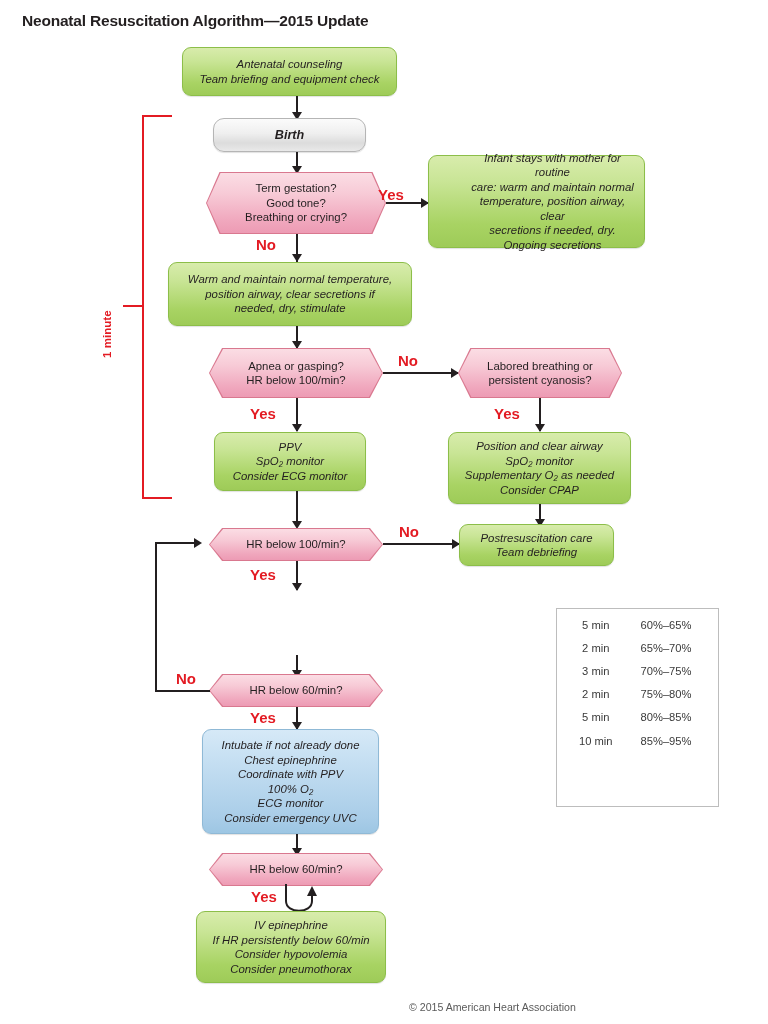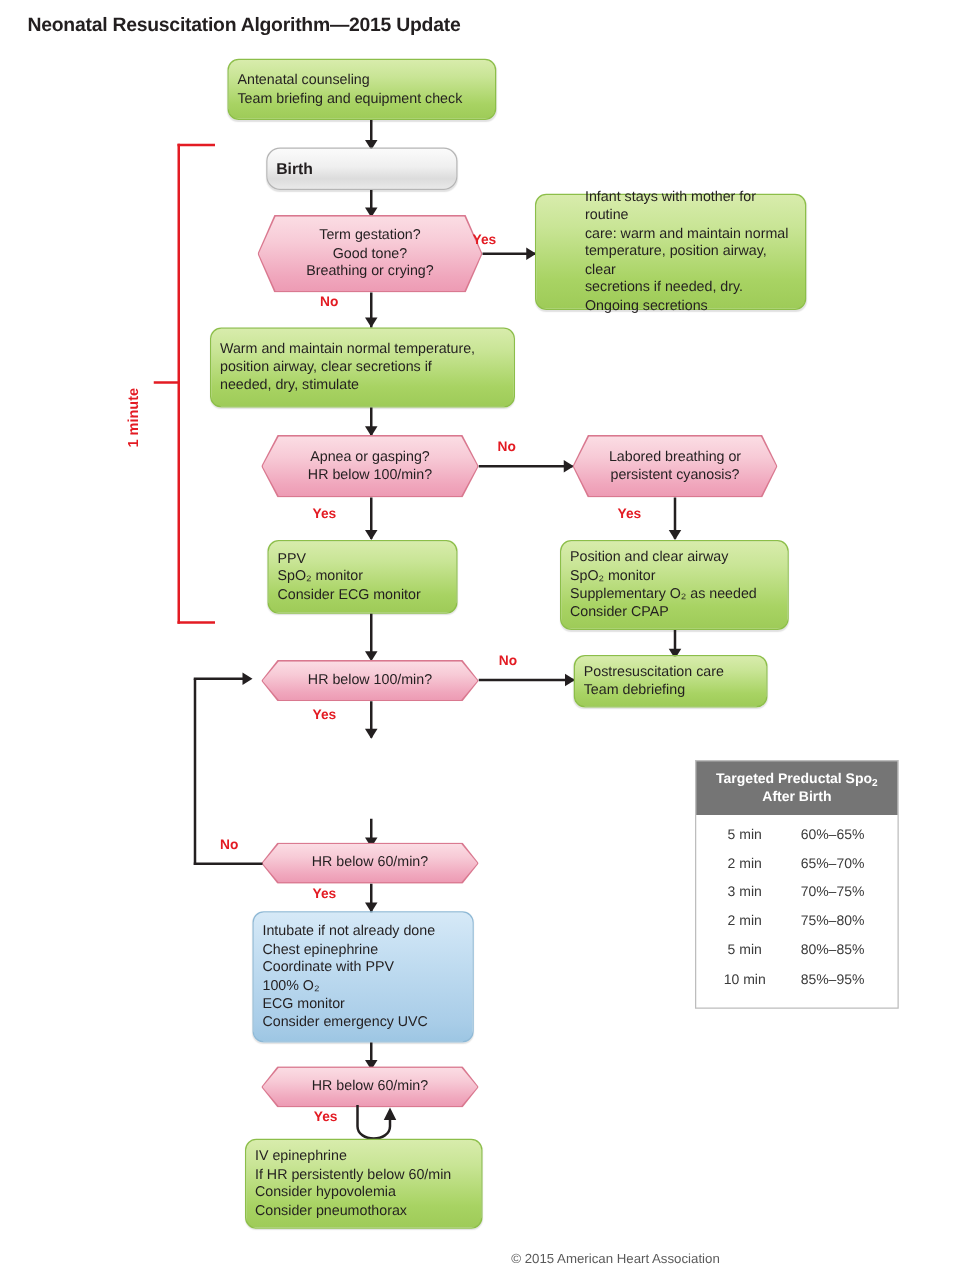--- a/index.html
+++ b/index.html
@@ -14,21 +14,21 @@
   .title{
     position:absolute;left:22px;top:12px;
     font-size:15.5px;font-weight:bold;letter-spacing:-0.2px;color:#231f20;
     white-space:nowrap;
   }
 
   
   .node{
     position:absolute;box-sizing:border-box;
     display:flex;align-items:center;justify-content:center;
-    line-height:14.5px;font-size:11.4px;color:#231f20;
+    text-align:center;line-height:14.5px;font-size:11.4px;color:#231f20;font-style:italic;
   }
   .node .txt{width:100%;padding:0 7px;}
 
   .green{
     background:linear-gradient(180deg,#d8ecac 0%,#c9e596 28%,#a8d363 75%,#9ecb58 100%);
     border:1px solid #8cbe49;border-radius:9px;
     box-shadow:0 1px 1px rgba(0,0,0,.12);
   }
   .blue{
     background:linear-gradient(180deg,#d6e9f7 0%,#c5dff2 30%,#a9cde8 85%,#9dc6e3 100%);
@@ -54,21 +54,21 @@
     display:flex;align-items:center;justify-content:center;text-align:center;
     font-size:11.4px;line-height:14.5px;color:#231f20;
   }
 
   
   .vline{position:absolute;width:2px;background:#231f20;}
   .hline{position:absolute;height:2px;background:#231f20;}
   .arrow-d{position:absolute;width:0;height:0;border-left:5px solid transparent;border-right:5px solid transparent;border-top:8px solid #231f20;}
   .arrow-r{position:absolute;width:0;height:0;border-top:5px solid transparent;border-bottom:5px solid transparent;border-left:8px solid #231f20;}
 
-  .lbl{position:absolute;color:#e31b23;font-weight:bold;font-size:11px;white-space:nowrap;}
+  .lbl{position:absolute;color:#e31b23;font-weight:bold;font-size:15px;white-space:nowrap;}
 
   
   .rbr{position:absolute;background:#e31b23;}
   .minlabel{
     position:absolute;color:#e31b23;font-weight:bold;font-size:11.6px;
     transform:rotate(-90deg);transform-origin:left bottom;white-space:nowrap;
   }
 
   
   .spotab{position:absolute;left:556px;top:608px;width:163px;height:199px;
@@ -277,24 +277,20 @@
   <div class="node green" style="left:196px;top:911px;width:190px;height:72px;">
     <div class="txt">
       <div>IV epinephrine</div>
       <div>If HR persistently below 60/min</div>
       <div>Consider hypovolemia</div>
       <div>Consider pneumothorax</div>
     </div>
   </div>
 
   <div class="spotab">
-    <div class="spohead">
-      <span>Targeted Preductal Spo</span><sub>2</sub><br>
-      <span>After Birth</span>
-    </div>
     <div style="padding-top:4px;">
       <div class="sporow">
         <div class="spocell-l">5 min</div>
         <div class="spocell-r">60%–65%</div>
       </div>
       <div class="sporow">
         <div class="spocell-l">2 min</div>
         <div class="spocell-r">65%–70%</div>
       </div>
       <div class="sporow">

